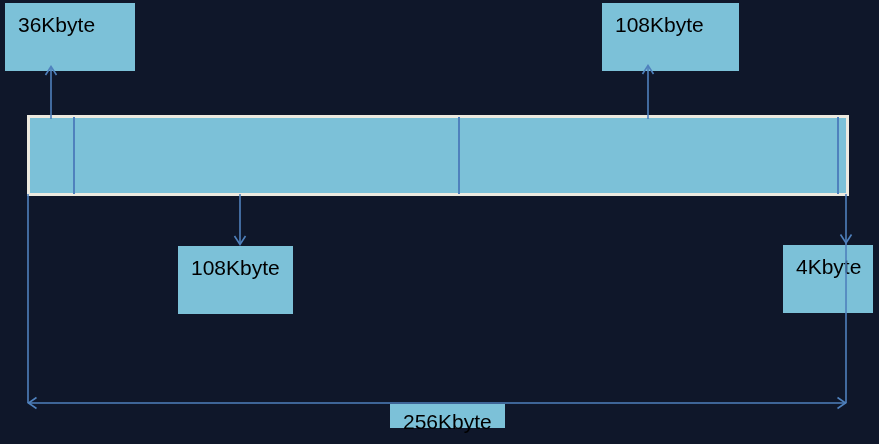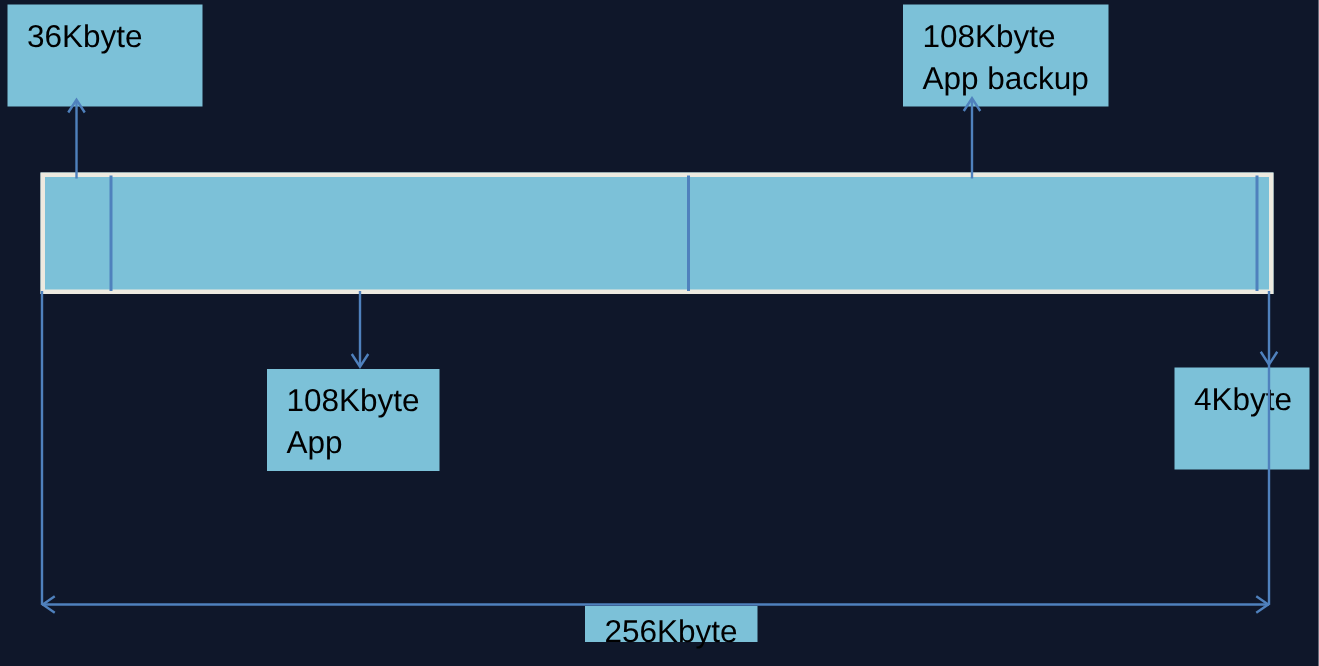--- a/index.html
+++ b/index.html
@@ -69,26 +69,24 @@
 <div class="canvas">
 
   <div class="memory-bar"></div>
 
   <div class="lbl lbl-bootloader">
     <div>36Kbyte</div>
   </div>
 
   <div class="lbl lbl-app-backup">
     <div>108Kbyte</div>
-    <div>App backup</div>
   </div>
 
   <div class="lbl lbl-app">
     <div>108Kbyte</div>
-    <div>App</div>
   </div>
 
   <div class="lbl lbl-record">
     <div>4Kbyte</div>
   </div>
 
   <div class="lbl lbl-total">
     <div>256Kbyte</div>
   </div>
 

